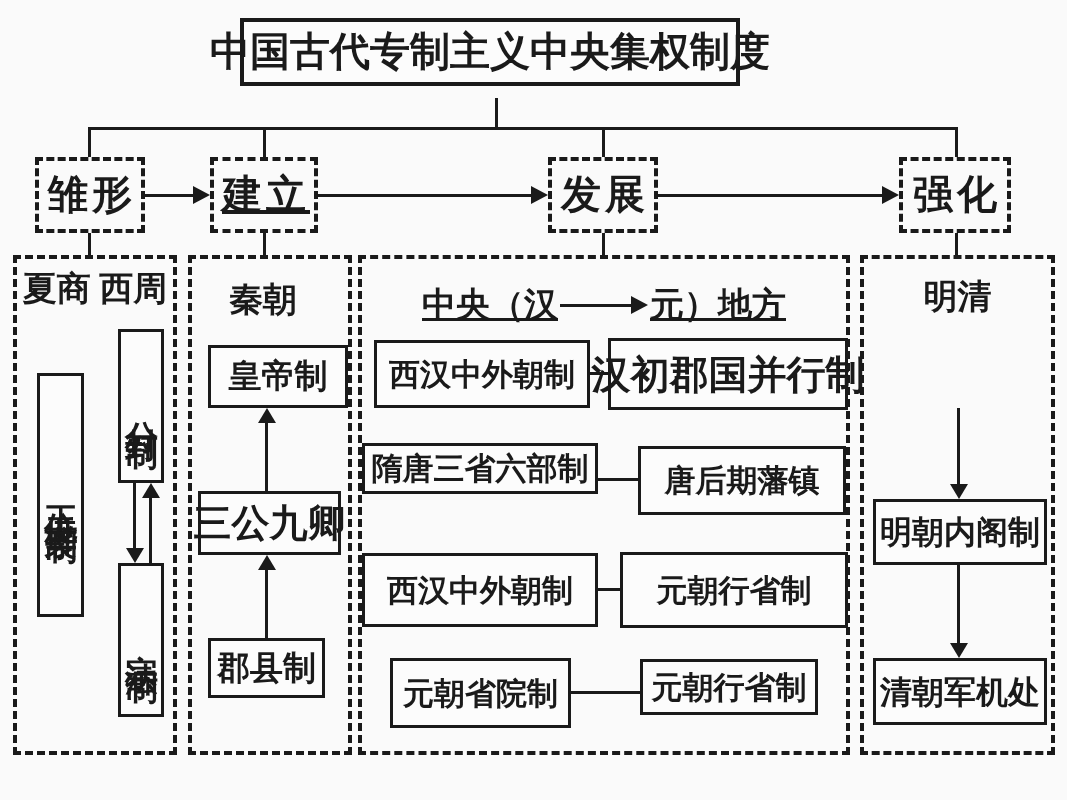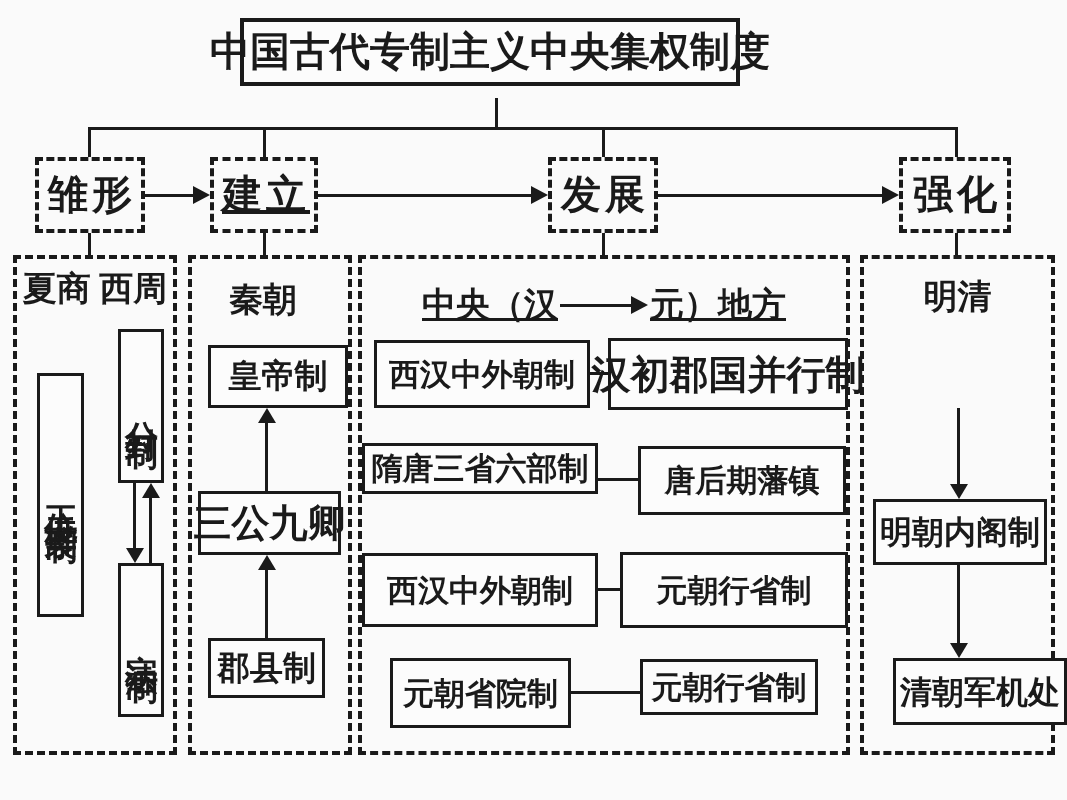--- a/index.html
+++ b/index.html
@@ -123,15 +123,15 @@
   <div class="solid-box" style="left:390px; top:658px; width:181px; height:70px; font-size:31px;">元朝省院制</div>
   <div class="hline" style="left:571px; top:691px; width:69px; height:3px;"></div>
   <div class="solid-box" style="left:640px; top:659px; width:178px; height:56px; font-size:31px;">元朝行省制</div>
 
   <div class="sec-header" style="left:860px; top:280px; width:195px;">明清</div>
   <div class="vline" style="left:957px; top:408px; width:3px; height:77px;"></div>
   <div class="tri tri-down" style="left:950px; top:484px;"></div>
   <div class="solid-box" style="left:873px; top:499px; width:174px; height:66px; font-size:32px;">明朝内阁制</div>
   <div class="vline" style="left:957px; top:565px; width:3px; height:79px;"></div>
   <div class="tri tri-down" style="left:950px; top:643px;"></div>
-  <div class="solid-box" style="left:873px; top:658px; width:174px; height:67px; font-size:32px;margin-left:20px;">清朝军机处</div>
+  <div class="solid-box" style="left:873px; top:658px; width:174px; height:67px; font-size:32px;">清朝军机处</div>
 
 </div>
 
 </body></html>

